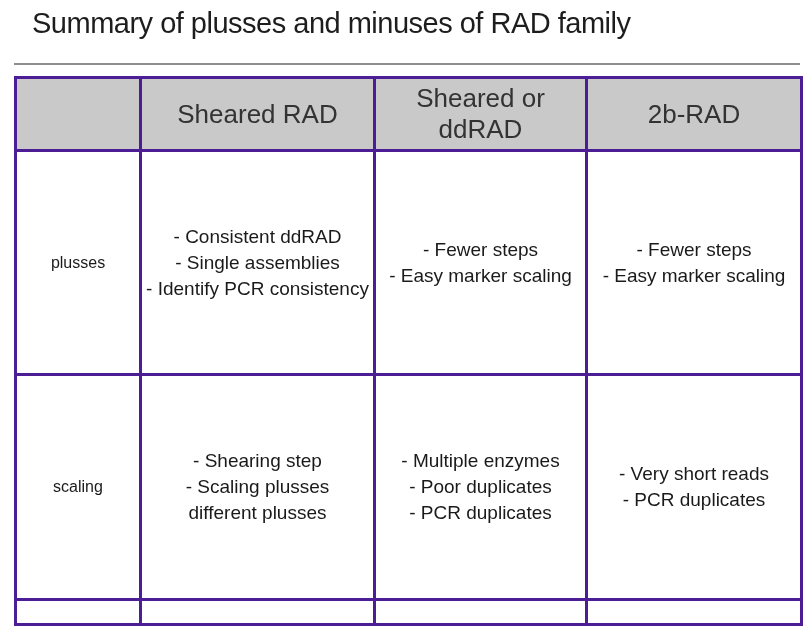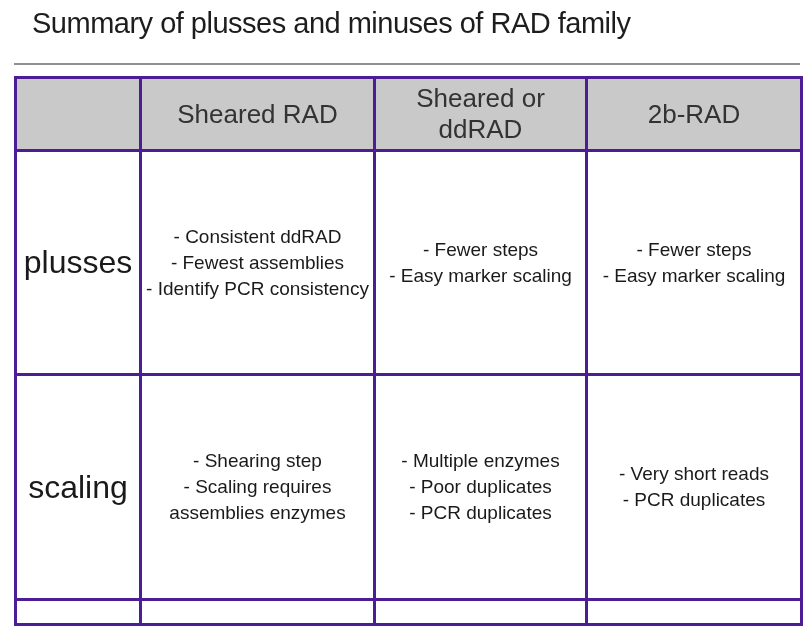--- a/index.html
+++ b/index.html
@@ -51,21 +51,21 @@
   tr.header-row th {
     background: #c9c9c9;
     height: 70px;
     font-size: 26px;
     font-weight: 400;
     color: #333333;
   }
   tr.body-row-plusses td { height: 221px; }
   tr.body-row-minuses td { height: 222px; }
   td.row-label {
-    font-size: 32px;
+    font-size: 16px;
     color: #1a1a1a;
   }
   td.content-cell {
     font-size: 19px;
     line-height: 26px;
     color: #1a1a1a;
   }
   tr.footer-row td {
     height: 22px;
   }
@@ -88,39 +88,39 @@
       <th></th>
       <th>Sheared RAD</th>
       <th>Sheared or ddRAD</th>
       <th>2b-RAD</th>
     </tr>
 
     <tr class="body-row-plusses">
       <td class="row-label">plusses</td>
       <td class="content-cell">
         <div>- Consistent ddRAD</div>
-        <div>- Fewest assemblies</div>
+        <div>- Single assemblies</div>
         <div>- Identify PCR consistency</div>
       </td>
       <td class="content-cell">
         <div>- Fewer steps</div>
         <div>- Easy marker scaling</div>
       </td>
       <td class="content-cell">
         <div>- Fewer steps</div>
         <div>- Easy marker scaling</div>
       </td>
     </tr>
 
     <tr class="body-row-minuses">
       <td class="row-label">scaling</td>
       <td class="content-cell">
         <div>- Shearing step</div>
-        <div>- Scaling requires</div>
-        <div>assemblies enzymes</div>
+        <div>- Scaling plusses</div>
+        <div>different plusses</div>
       </td>
       <td class="content-cell">
         <div>- Multiple enzymes</div>
         <div>- Poor duplicates</div>
         <div>- PCR duplicates</div>
       </td>
       <td class="content-cell">
         <div>- Very short reads</div>
         <div>- PCR duplicates</div>
       </td>

